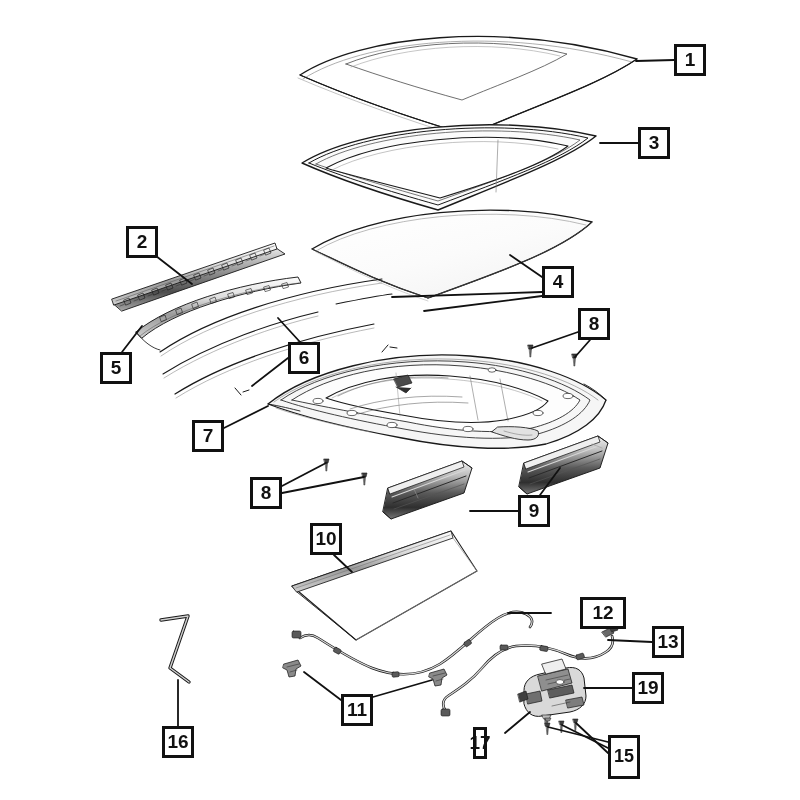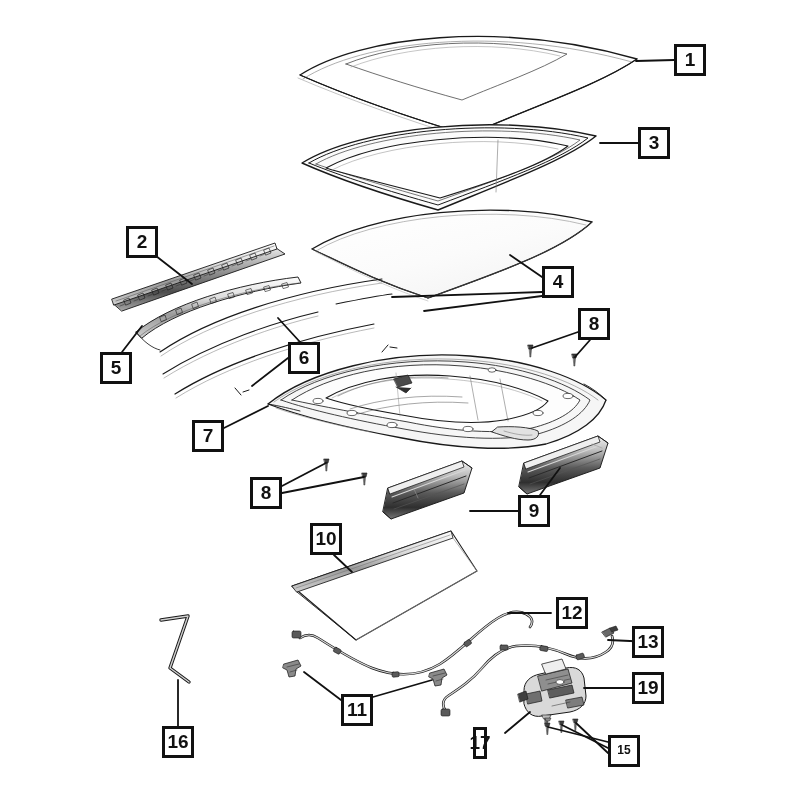--- a/index.html
+++ b/index.html
@@ -431,30 +431,30 @@
       </div>
       <div class="callout-box" style="left: 518px; top: 495px; width: 32px; height: 32px; font-size: 19px;">
         <span class="callout-num">9</span>
       </div>
       <div class="callout-box" style="left: 310px; top: 523px; width: 32px; height: 32px; font-size: 19px;">
         <span class="callout-num">10</span>
       </div>
       <div class="callout-box" style="left: 341px; top: 694px; width: 32px; height: 32px; font-size: 19px;">
         <span class="callout-num">11</span>
       </div>
-      <div class="callout-box" style="left: 556px; top: 597px; width: 32px; height: 32px; font-size: 19px;">
+      <div class="callout-box" style="left: 580px; top: 597px; width: 46px; height: 32px; font-size: 19px;">
         <span class="callout-num">12</span>
       </div>
-      <div class="callout-box" style="left: 632px; top: 626px; width: 32px; height: 32px; font-size: 19px;">
+      <div class="callout-box" style="left: 652px; top: 626px; width: 32px; height: 32px; font-size: 19px;">
         <span class="callout-num">13</span>
       </div>
       <div class="callout-box" style="left: 632px; top: 672px; width: 32px; height: 32px; font-size: 19px;">
         <span class="callout-num">19</span>
       </div>
-      <div class="callout-box" style="left: 608px; top: 735px; width: 32px; height: 32px; font-size: 12px;">
+      <div class="callout-box" style="left: 608px; top: 735px; width: 32px; height: 44px; font-size: 18px;">
         <span class="callout-num">15</span>
       </div>
       <div class="callout-box" style="left: 162px; top: 726px; width: 32px; height: 32px; font-size: 19px;">
         <span class="callout-num">16</span>
       </div>
       <div class="callout-box" style="left: 473px; top: 727px; width: 14px; height: 32px; font-size: 19px;">
         <span class="callout-num">17</span>
       </div>
     </div>
 

